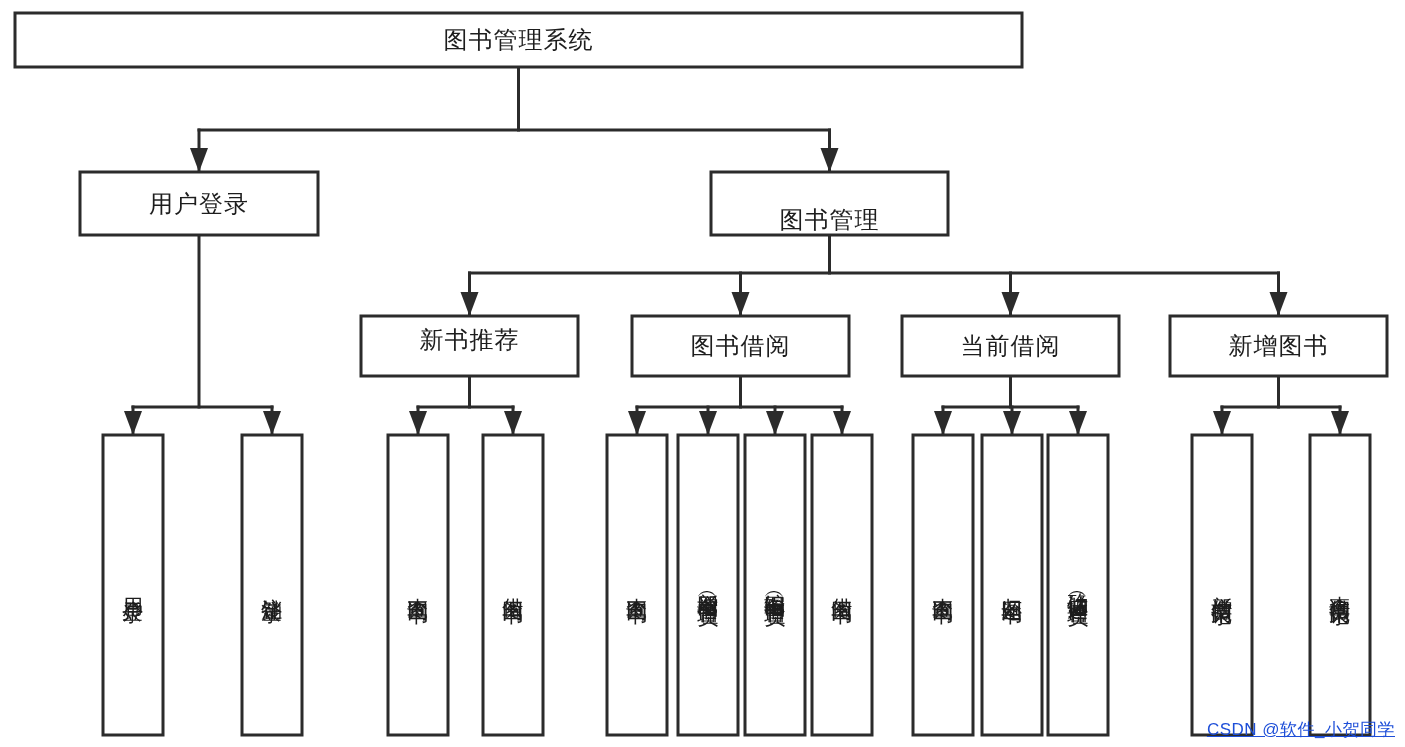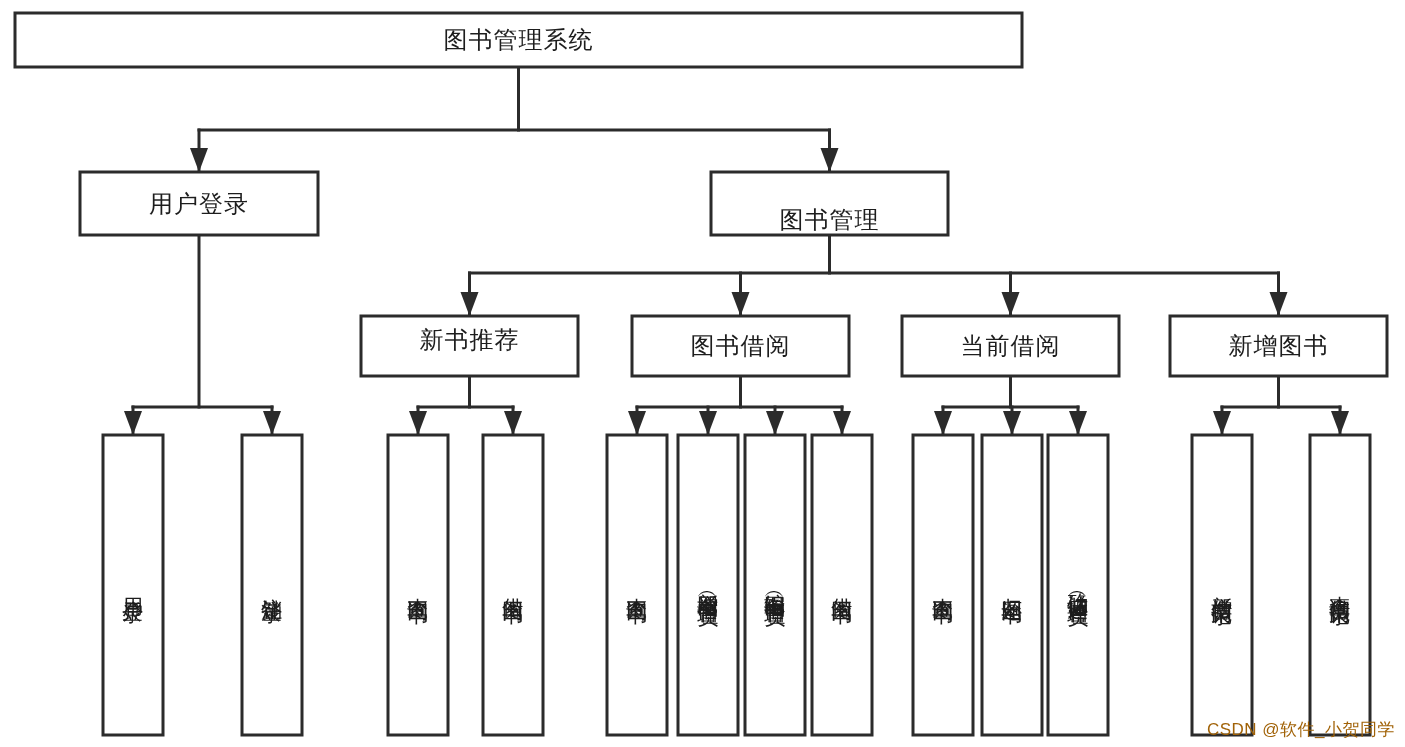--- a/index.html
+++ b/index.html
@@ -65,24 +65,25 @@
     text-orientation: upright;
     letter-spacing: 2px;
     white-space: nowrap;
     pointer-events: none;
   }
   .watermark {
     position: absolute;
     right: 10px;
     bottom: 6px;
     font-size: 17px;
-    color: #a16207;
+    color: #1d4ed8;
     letter-spacing: 0.5px;
     white-space: nowrap;
     pointer-events: none;
+    text-decoration: underline;
   }
 </style>
 </head>
 <body>
 
 <div id="diagram-root">
   <svg class="diagram-canvas" viewBox="0 0 1405 747" preserveAspectRatio="none">
     <g id="edges-layer">
         <line x1="518.5" y1="67" x2="518.5" y2="130" class="connector"></line>
         <line x1="199" y1="130" x2="829.5" y2="130" class="connector"></line>

